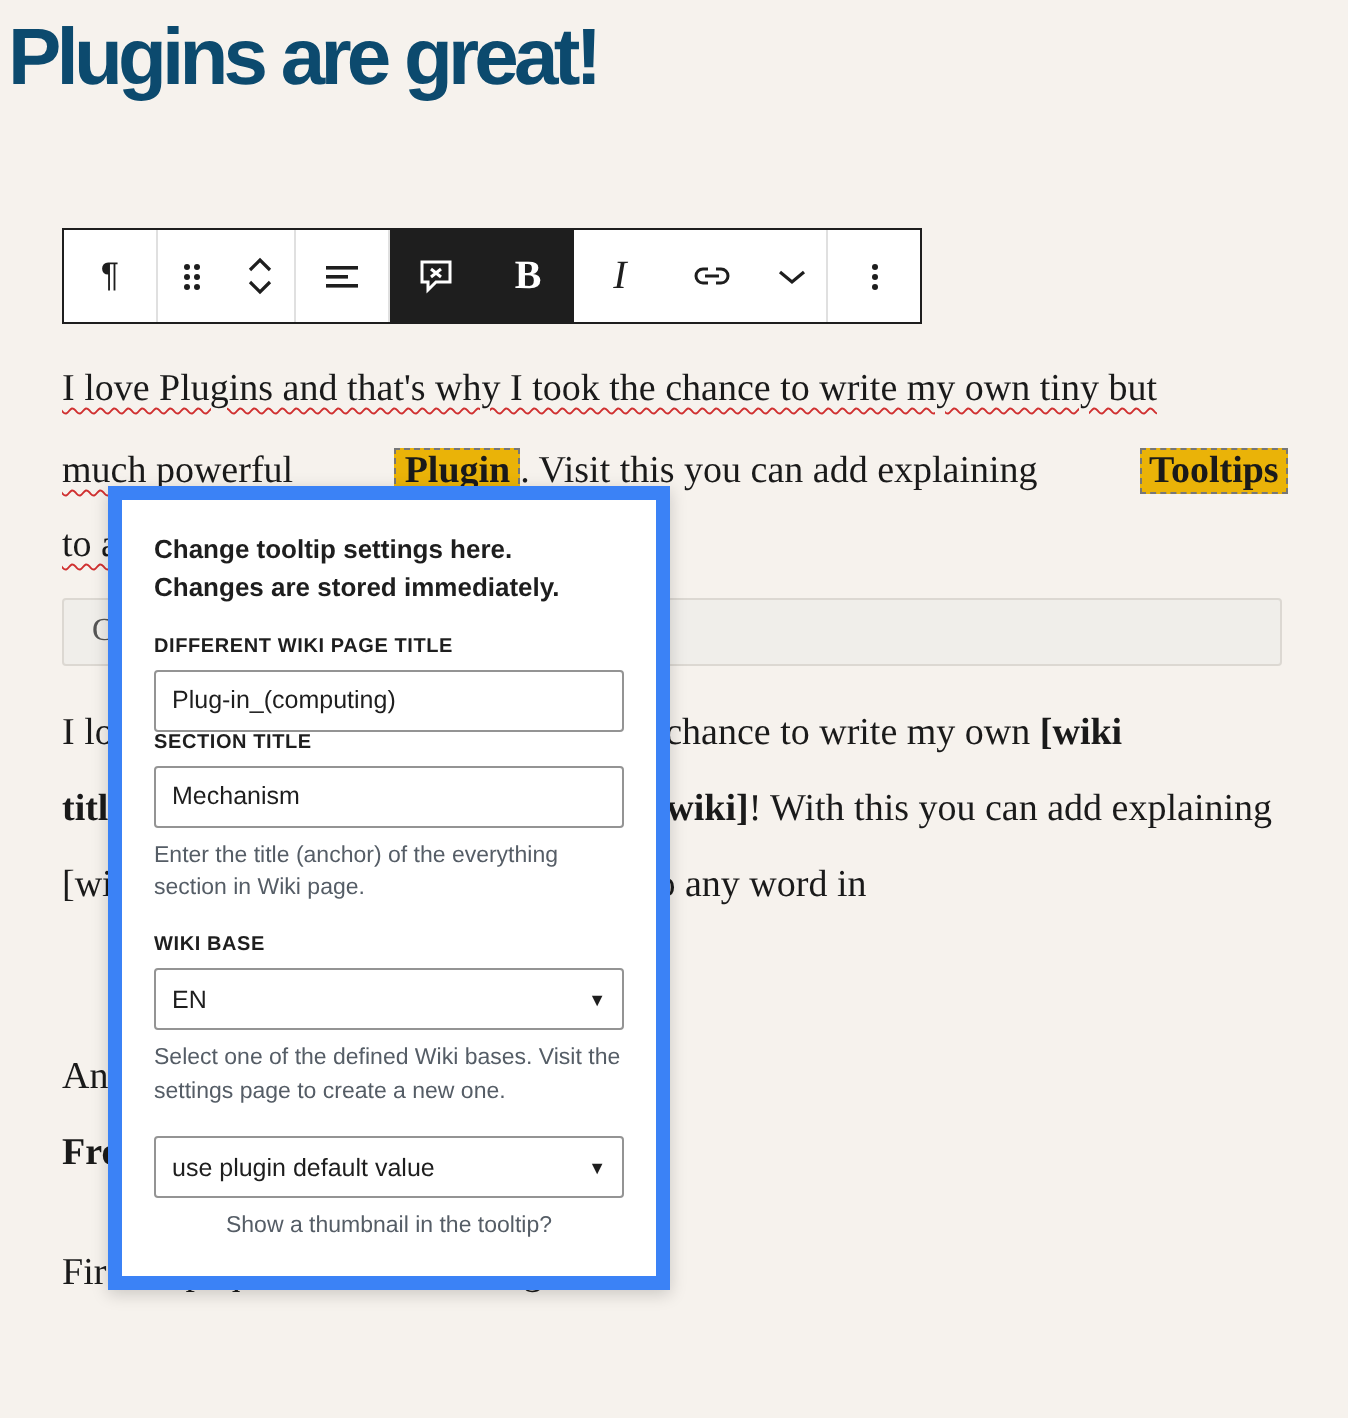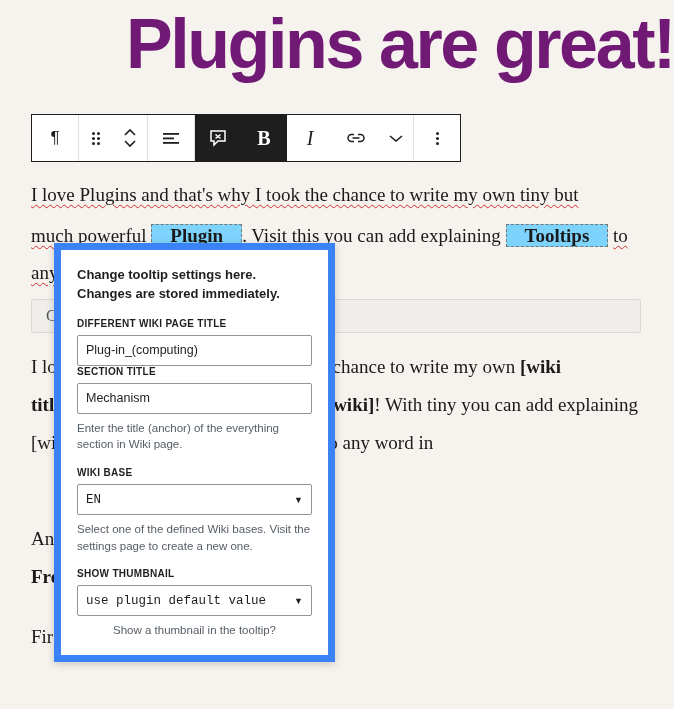--- a/index.html
+++ b/index.html
@@ -16,28 +16,27 @@
   }
   .page {
     position: relative;
     width: 674px;
     height: 709px;
     background: #f6f2ed;
   }
   .heading {
     font-family: "Liberation Sans", sans-serif;
     font-weight: bold;
-    font-size: 70px;
+    font-size: 40px;
     line-height: 1.05;
     letter-spacing: -2.4px;
-    color: #701a75;
+    color: #0c4a6e;
     margin: 0;
     padding: 8px 0 0 4px;
     white-space: nowrap;
-    text-align: right;
   }
 
   
   .toolbar {
     position: absolute;
     left: 31px;
     top: 114px;
     height: 48px;
     display: flex;
     align-items: stretch;
@@ -104,24 +103,25 @@
   }
   .para { margin: 0 0 4px 0; }
   .squiggle {
     text-decoration: underline;
     text-decoration-style: wavy;
     text-decoration-color: #d03030;
     text-decoration-thickness: 1px;
     text-underline-offset: 3px;
   }
   .tooltip-token {
-    background: #7dd3fc;
+    background: #eab308;
     border: 1px dashed #777;
-    padding: 0 18px;
+    padding: 0 4px;
     font-weight: bold;
+    margin-left: 46px;
   }
   .tooltip-token.plain { font-weight: bold; }
   .linkbar {
     position: absolute;
     left: 31px;
     top: 299px;
     width: 610px;
     height: 34px;
     background: #f0eeea;
     border: 1px solid #dcd8d2;
@@ -217,21 +217,21 @@
     position: relative;
     width: 100%;
   }
   .field-select {
     width: 100%;
     height: 31px;
     box-sizing: border-box;
     border: 1px solid #949494;
     border-radius: 2px;
     padding: 0 26px 0 8px;
-    font-family: Liberation Mono, monospace;
+    font-family: Liberation Sans, sans-serif;
     font-size: 12.5px;
     color: #1e1e1e;
     background: #fff;
     -webkit-appearance: none;
     appearance: none;
   }
   .select-arrow {
     position: absolute;
     right: 9px;
     top: 50%;
@@ -262,21 +262,21 @@
     <div class="para">
       <span class="squiggle">word</span>
     </div>
   </div>
 
   <div class="linkbar">
     <span>C</span>
   </div>
 
   <div class="para2">
-    <span>I love Plugins and that's why I took the chance to write my own </span><b class="code">[wiki title="Plug-in_(computing)"]Plugin[/wiki]</b><span>! With tiny you can add </span><span>explaining [wiki thumbnail="on"]Tooltip[/wiki]s to any word</span>
+    <span>I love Plugins and that's why I took the chance to write my own </span><b class="code">[wiki title="Plug-in_(computing)"]Plugin[/wiki]</b><span>! With this you can add </span><span>explaining [wiki thumbnail="on"]Tooltip[/wiki]s to any word</span>
     <span>in </span>
   </div>
 
   <div class="para3">
     <span>An</span>
     <b class="code">t" base="FR"]everything in</b><br>
     <b class="code">Fre</b>
   </div>
 
   <div class="para4">
@@ -360,21 +360,20 @@
 
     <p class="field-label">WIKI BASE</p>
     <div class="select-wrap">
       <select class="field-select">
         <option>EN</option>
       </select>
       <span class="select-arrow">▼</span>
     </div>
     <p class="field-help">Select one of the defined Wiki bases. Visit the settings page to create a new one.</p>
 
-    <p class="field-label">SHOW THUMBNAIL</p>
     <div class="select-wrap">
       <select class="field-select">
         <option>use plugin default value</option>
       </select>
       <span class="select-arrow">▼</span>
     </div>
     <p class="field-help last-help">Show a thumbnail in the tooltip?</p>
   </div>
 
 </div>

